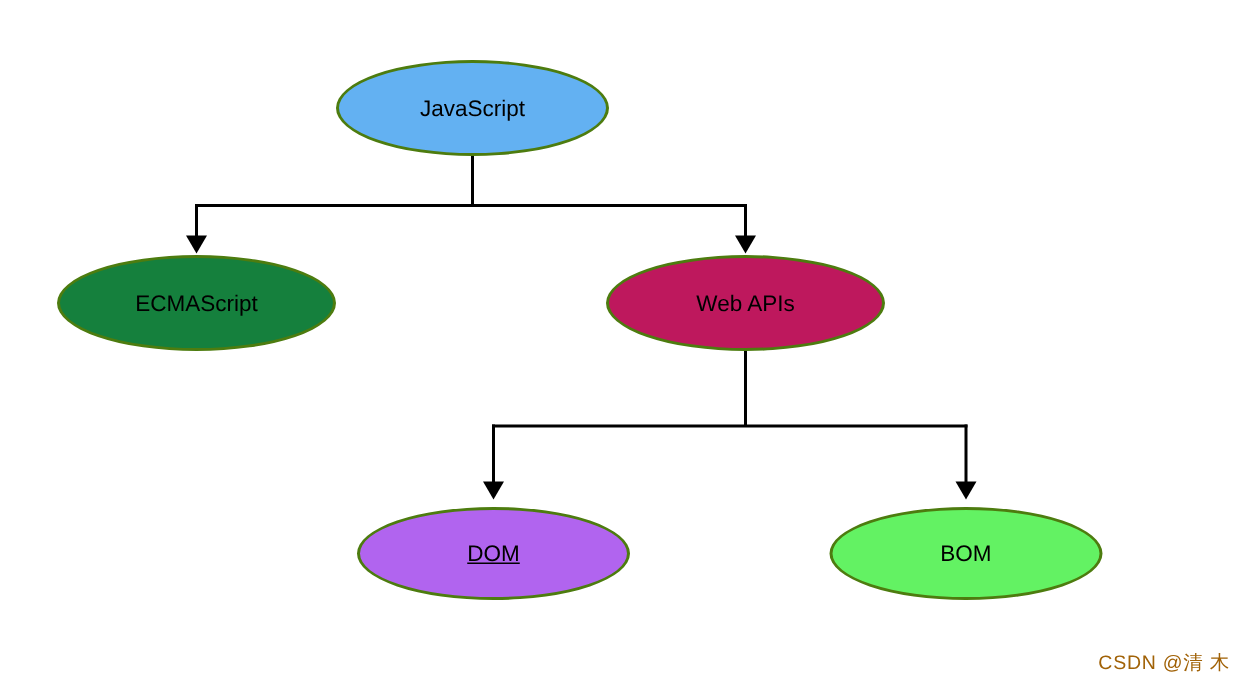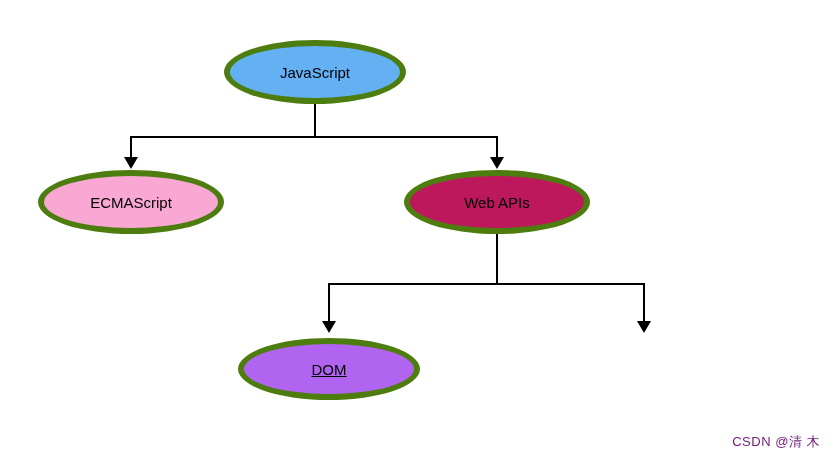--- a/index.html
+++ b/index.html
@@ -9,21 +9,21 @@
   .canvas {
     position: relative;
     width: 834px;
     height: 459px;
     background: #ffffff;
     overflow: hidden;
   }
 
   .node {
     position: absolute;
-    border: 6px solid #4d7c0f;
+    border: 2px solid #4d7c0f;
     border-radius: 50%;
     display: flex;
     align-items: center;
     justify-content: center;
   }
   .node .label {
     font-size: 15px;
     color: #000000;
     white-space: nowrap;
   }
@@ -87,28 +87,31 @@
   <div class="line" id="edge-webapi-bar"></div>
   <div class="line" id="edge-dom-drop"></div>
   <div class="line" id="edge-bom-drop"></div>
   <div class="arrowhead" id="arrow-dom"></div>
   <div class="arrowhead" id="arrow-bom"></div>
 
   <div class="node" id="node-javascript" style="background-color: rgb(99, 177, 242);">
     <span class="label">JavaScript</span>
   </div>
 
-  <div class="node" id="node-ecmascript" style="background-color: #f9a8d4;">
+  <div class="node" id="node-ecmascript" style="background-color: #15803d;">
     <span class="label">ECMAScript</span>
   </div>
 
   <div class="node" id="node-webapis" style="background-color: #be185d;">
     <span class="label">Web APIs</span>
   </div>
 
   <div class="node" id="node-dom" style="background-color: rgb(177, 100, 239); text-decoration: underline;">
     <span class="label">DOM</span>
   </div>
 
+  <div class="node" id="node-bom" style="background-color: rgb(99, 242, 99);">
+    <span class="label">BOM</span>
+  </div>
 
-  <div class="watermark" style="color: #701a75; text-align: center;">CSDN @清 木</div>
+  <div class="watermark" style="color: #a16207; text-align: center;">CSDN @清 木</div>
 
 </div>
 
 </body></html>

